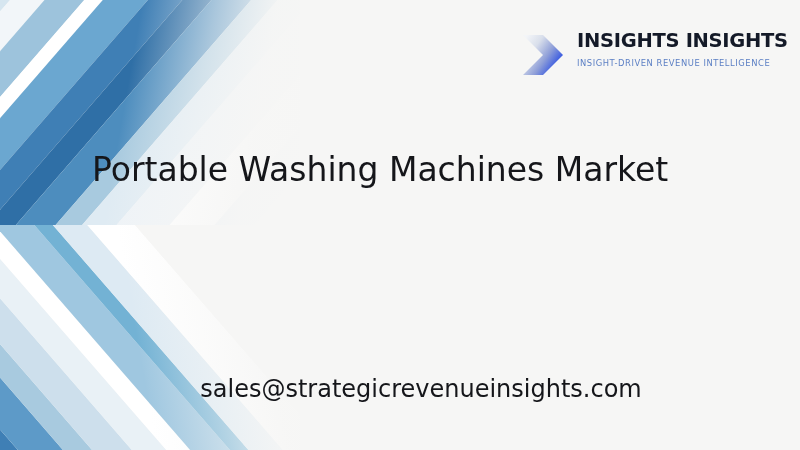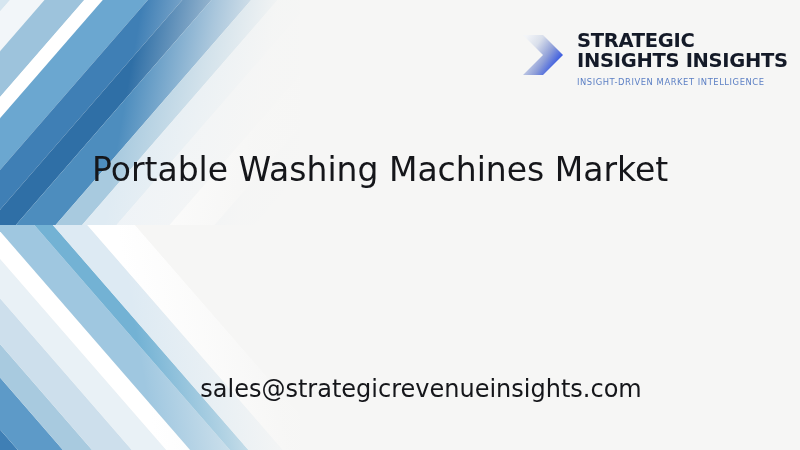--- a/index.html
+++ b/index.html
@@ -223,23 +223,22 @@
             <stop offset="28%" stop-color="#d9dfeb"></stop>
             <stop offset="58%" stop-color="#8f9fd8"></stop>
             <stop offset="82%" stop-color="#3f5fe0"></stop>
             <stop offset="100%" stop-color="#2449dd"></stop>
           </linearGradient>
         </defs>
         <path d="M4 6 L24 6 L44 26 L24 46 L4 46 L24 26 Z" fill="url(#markGrad)"></path>
       </svg>
     </div>
     <div class="logo-text">
-      <div class="logo-title">STRATEGIC</div>
       <div class="logo-title">INSIGHTS INSIGHTS</div>
-      <div class="logo-tagline">INSIGHT-DRIVEN MARKET INTELLIGENCE</div>
+      <div class="logo-tagline">INSIGHT-DRIVEN REVENUE INTELLIGENCE</div>
     </div>
   </div>
 
   <div class="title">Portable Washing Machines Market</div>
 
   <div class="email">sales@strategicrevenueinsights.com</div>
 
 </div>
 
 </body></html>

